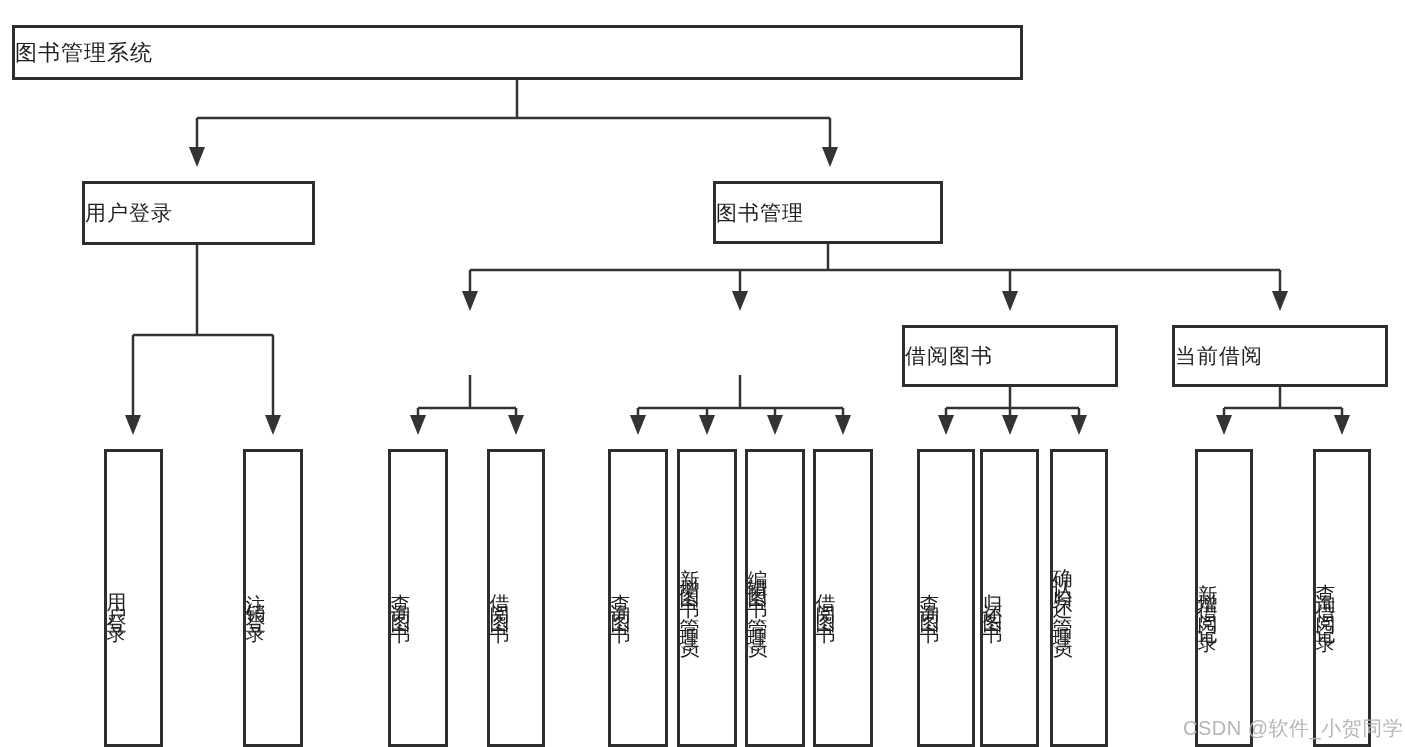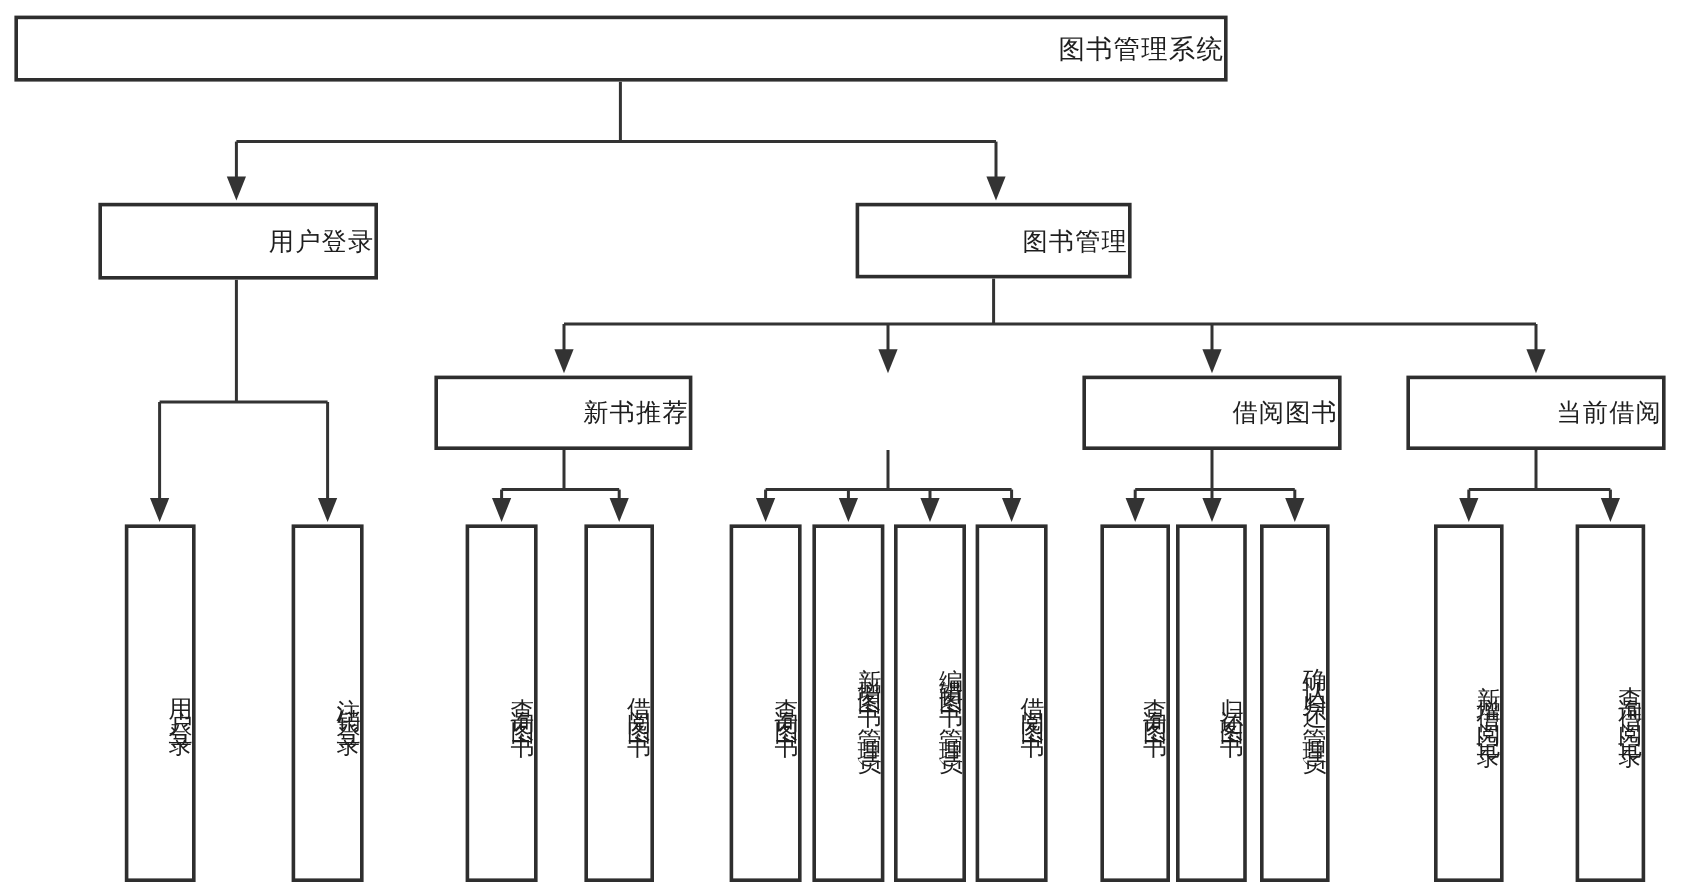--- a/index.html
+++ b/index.html
@@ -6,22 +6,22 @@
   .canvas {
     position:relative; width:1405px; height:747px; background:var(--background,#ffffff);
     font-family:"Liberation Sans","DejaVu Sans",sans-serif; overflow:hidden;
   }
   svg.wires { position:absolute; left:0; top:0; width:1405px; height:747px; color:var(--line,#333333); }
   svg.wires line { stroke:currentColor; stroke-width:2.5; }
   svg.wires polygon { fill:currentColor; }
   .node {
     position:absolute; box-sizing:border-box;
     background:var(--fill,#ffffff); border:3px solid var(--border,#2e2e2e);
-    display:flex; align-items:center; justify-content:flex-end;
-    color:var(--text,#1e1e1e); z-index:2;
+    display:flex; align-items:center; justify-content:flex-start;
+    color:var(--text,#1e1e1e); z-index:2;margin-top:12px;
   }
   .node.h1 { font-size:22px; letter-spacing:1px; }
   .node.h2 { font-size:21px; letter-spacing:1px; }
   .vtext {
     writing-mode:vertical-rl; text-orientation:mixed;
     font-size:20px; letter-spacing:10px; line-height:1;
   }
   .watermark {
     position:absolute; left:1183px; top:715px; z-index:5;
     font-size:20px; color:var(--watermark,#b5b5b5);
@@ -99,23 +99,20 @@
     <span>图书管理系统</span>
   </div>
 
   <div class="node h2" style="left:82px;top:169px;width:233px;height:64px">
     <span>用户登录</span>
   </div>
   <div class="node h2" style="left:713px;top:169px;width:230px;height:63px">
     <span>图书管理</span>
   </div>
 
-  <div class="node h2" style="left:362px;top:313px;width:215px;height:62px">
-    <span>新书推荐</span>
-  </div>
   <div class="node h2" style="left:902px;top:313px;width:216px;height:62px">
     <span>借阅图书</span>
   </div>
   <div class="node h2" style="left:1172px;top:313px;width:216px;height:62px">
     <span>当前借阅</span>
   </div>
 
   <div class="node" style="left:104px;top:437px;width:59px;height:298px">
     <span class="vtext">用户登录</span>
   </div>
@@ -153,14 +150,15 @@
     <span class="vtext">确认归还（管理员）</span>
   </div>
 
   <div class="node" style="left:1195px;top:437px;width:58px;height:298px">
     <span class="vtext">新增借阅记录</span>
   </div>
   <div class="node" style="left:1313px;top:437px;width:58px;height:298px">
     <span class="vtext">查询借阅记录</span>
   </div>
 
+  <div class="watermark">CSDN @软件_小贺同学</div>
 
 </div>
 
 </body></html>

